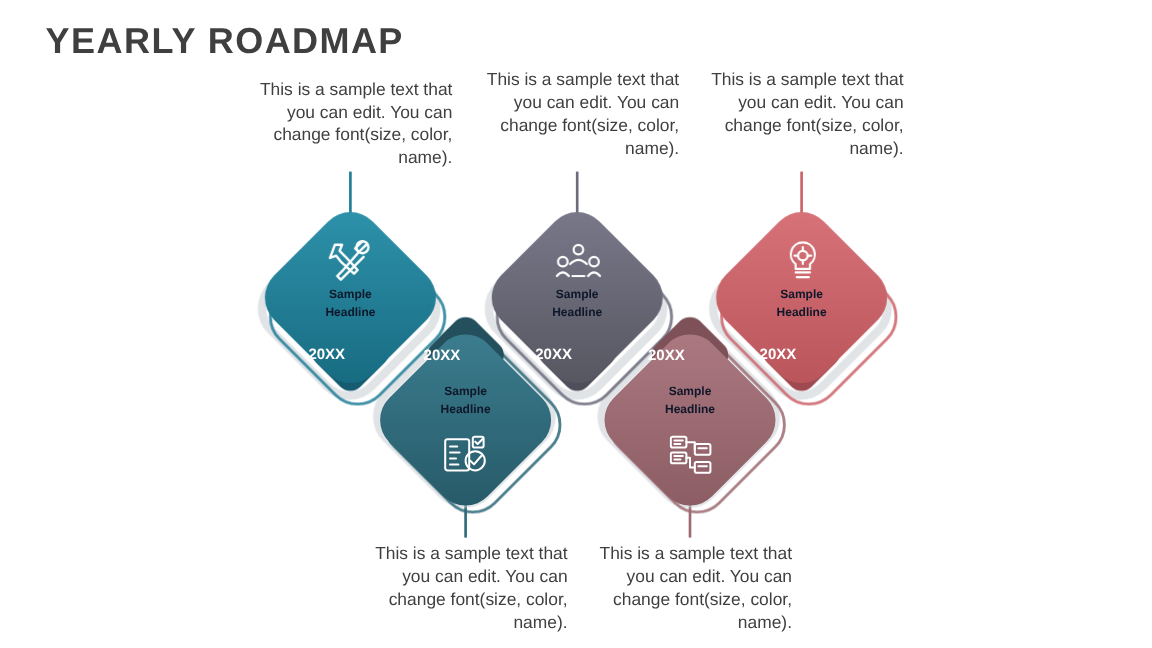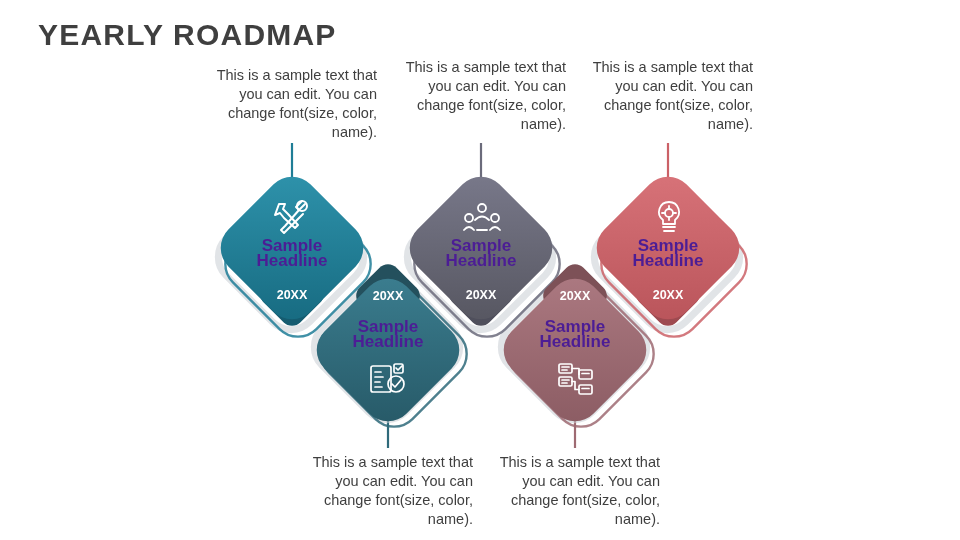--- a/index.html
+++ b/index.html
@@ -21,31 +21,30 @@
     font-weight:bold;
     letter-spacing:1.2px;
     color:#3f3f3f;
     font-family:"Liberation Sans", sans-serif;
   }
   svg.layer{position:absolute;left:0;top:0;width:960px;height:540px;}
   .headline{
     position:absolute;
     width:130px;
     text-align:center;
-    color:#4c1d95;
+    color:#0f172a;
     font-weight:bold;
-    font-size:17px;
+    font-size:10px;
     line-height:15px;
     font-family:"Liberation Sans", sans-serif;
     pointer-events:none;
   }
   .yearlbl{
     position:absolute;
     width:70px;
-    text-align:center;
     color:#ffffff;
     font-weight:bold;
     font-size:12.5px;
     font-family:"Liberation Sans", sans-serif;
     pointer-events:none;
   }
   .desc{
     position:absolute;
     width:170px;
     text-align:right;

